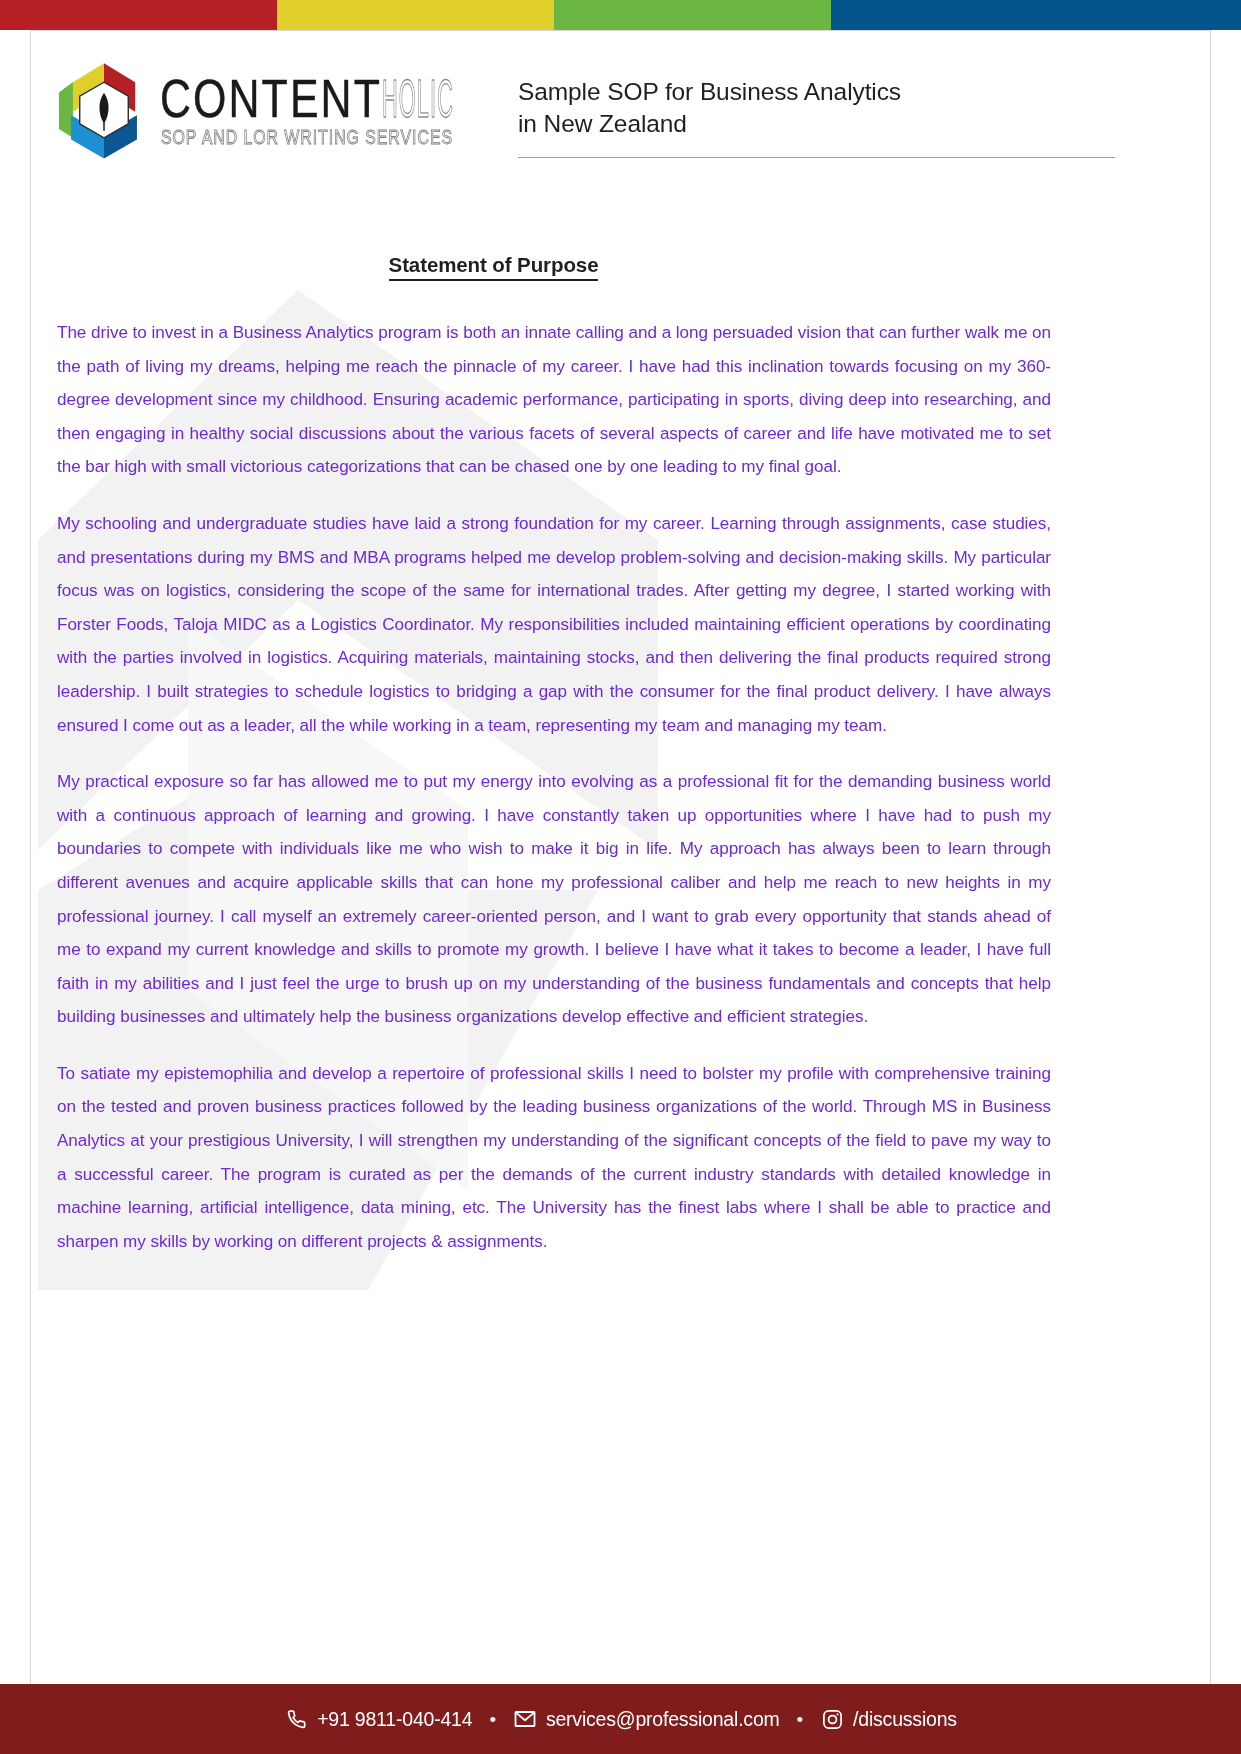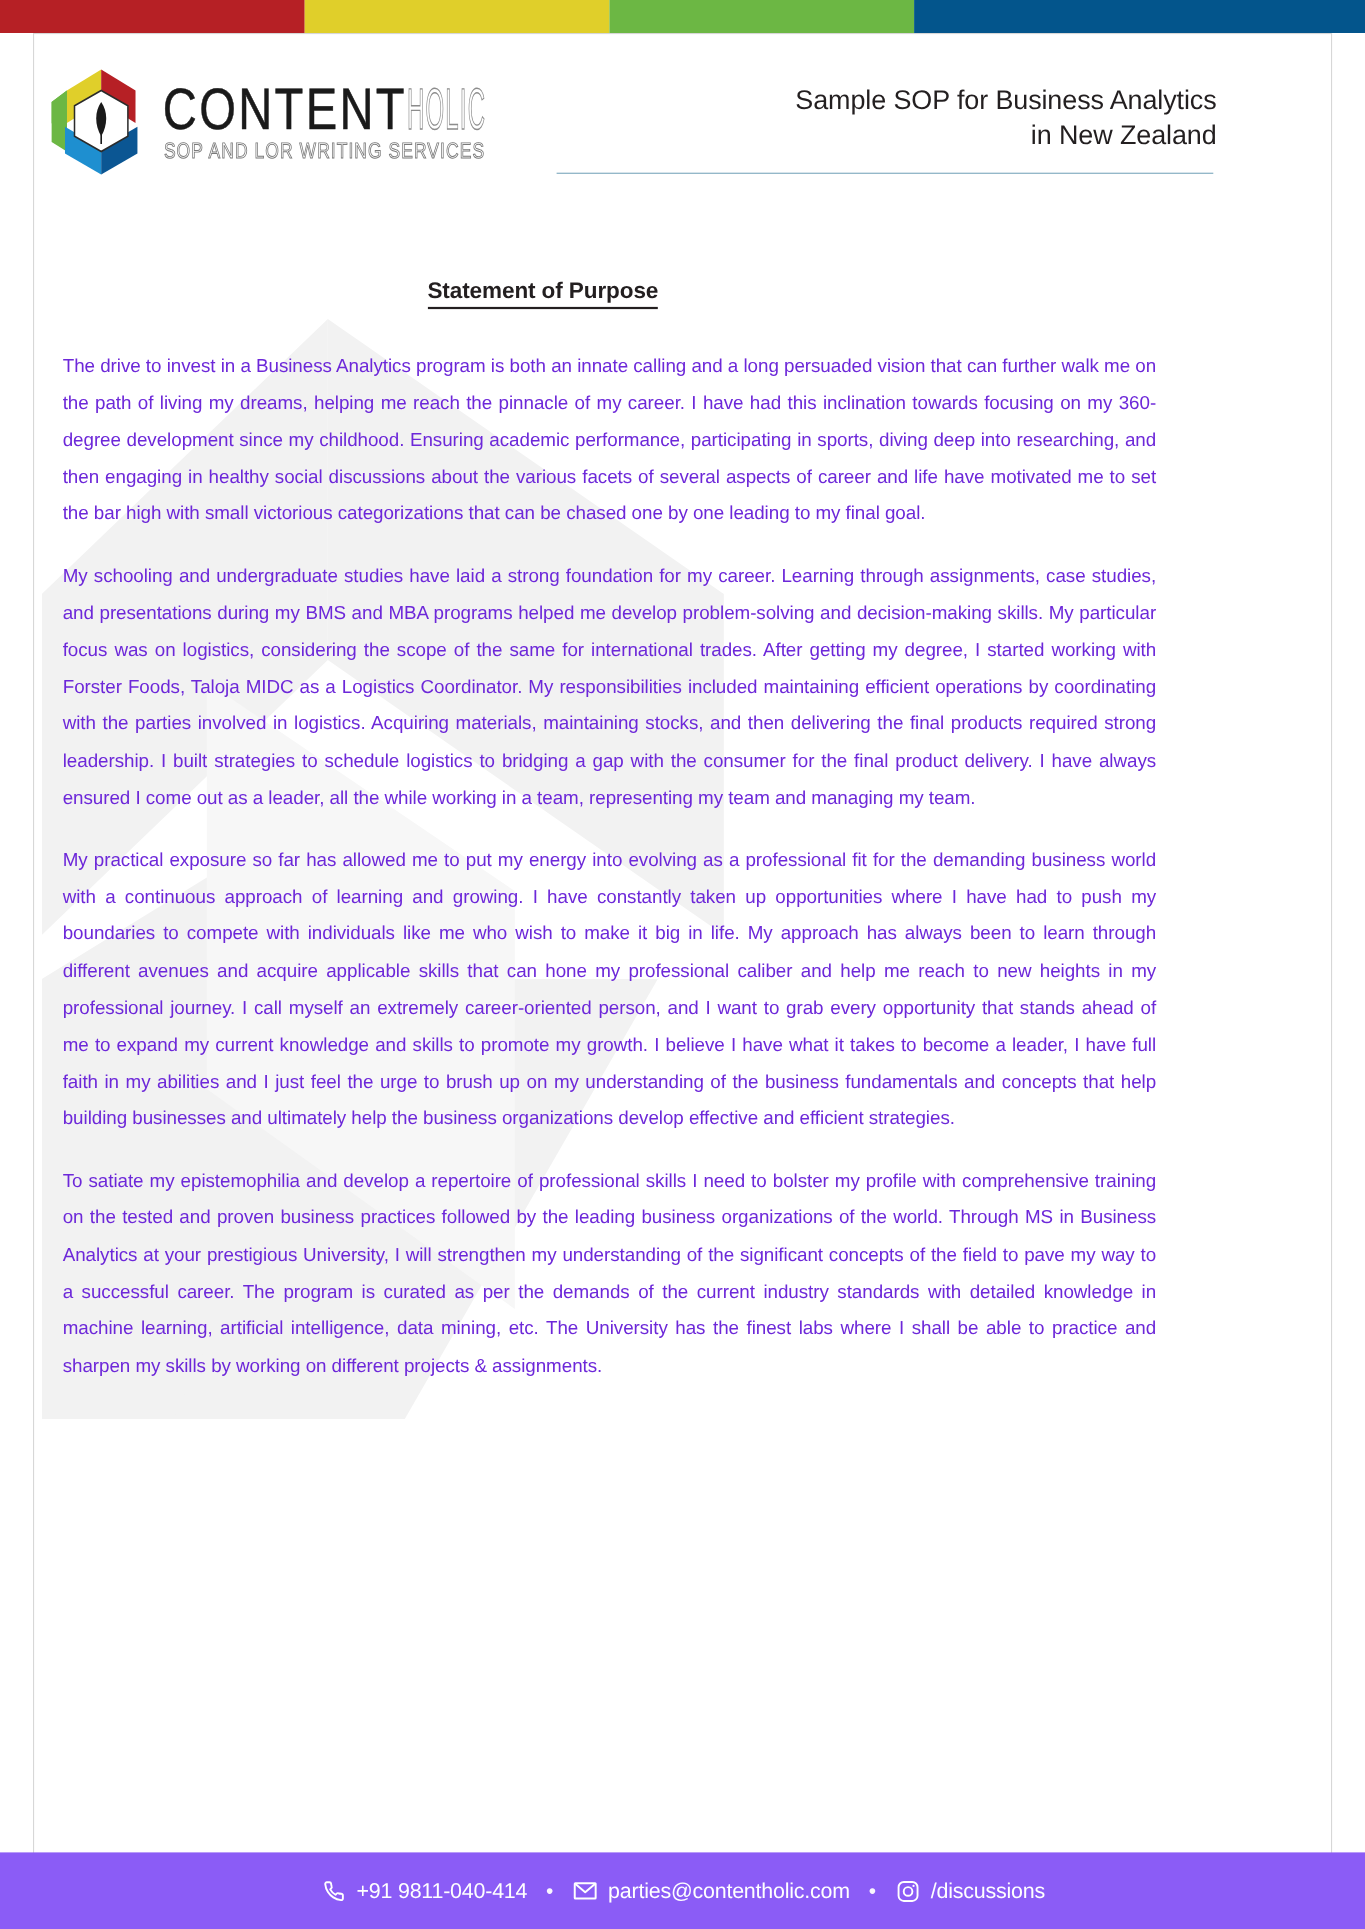--- a/index.html
+++ b/index.html
@@ -60,28 +60,27 @@
     width: 700px;
     height: 1000px;
     z-index: 2;
     opacity: 1;
     pointer-events: none;
   }
 
   
   #header {
     position: absolute;
-    left: 0;
+    left: 12px;
     top: 30px;
     width: 1172px;
     height: 150px;
     z-index: 5;
     display: flex;
     align-items: flex-start;
-    text-align: right;
   }
   #logo-block {
     position: absolute;
     left: 40px;
     top: 28px;
     display: flex;
     align-items: center;
     gap: 0px;
   }
   #logo-mark { width: 104px; height: 104px; display: block; }
@@ -151,21 +150,21 @@
   }
   .para:last-child { margin-bottom: 14px; }
 
   
   #footer {
     position: absolute;
     left: 0;
     bottom: 0;
     width: 1241px;
     height: 70px;
-    background: #8b5cf6;
+    background: #7f1d1d;
     display: flex;
     align-items: center;
     justify-content: center;
     z-index: 7;
   }
   #footer-inner {
     display: flex;
     align-items: center;
     gap: 0;
     color: #ffffff;
@@ -286,21 +285,21 @@
 
       <span class="f-sep">•</span>
 
       <a class="f-item" href="#" style="text-decoration:none;color:#fff">
         <span class="f-ico">
           <svg width="24" height="24" viewBox="0 0 24 24" fill="none" stroke="#ffffff" stroke-width="1.8" stroke-linecap="round" stroke-linejoin="round">
             <rect x="2.5" y="5" width="19" height="14" rx="0.6"></rect>
             <polyline points="2.9,5.6 12,13.2 21.1,5.6"></polyline>
           </svg>
         </span>
-        <span>parties@contentholic.com</span>
+        <span>services@professional.com</span>
       </a>
 
       <span class="f-sep">•</span>
 
       <a class="f-item" href="#" style="text-decoration:none;color:#fff">
         <span class="f-ico">
           <svg width="23" height="23" viewBox="0 0 24 24" fill="none" stroke="#ffffff" stroke-width="1.8" stroke-linecap="round" stroke-linejoin="round">
             <rect x="3" y="3" width="18" height="18" rx="5"></rect>
             <circle cx="12" cy="12" r="4.1"></circle>
             <circle cx="17.2" cy="6.8" r="1.05" fill="#ffffff" stroke="none"></circle>

